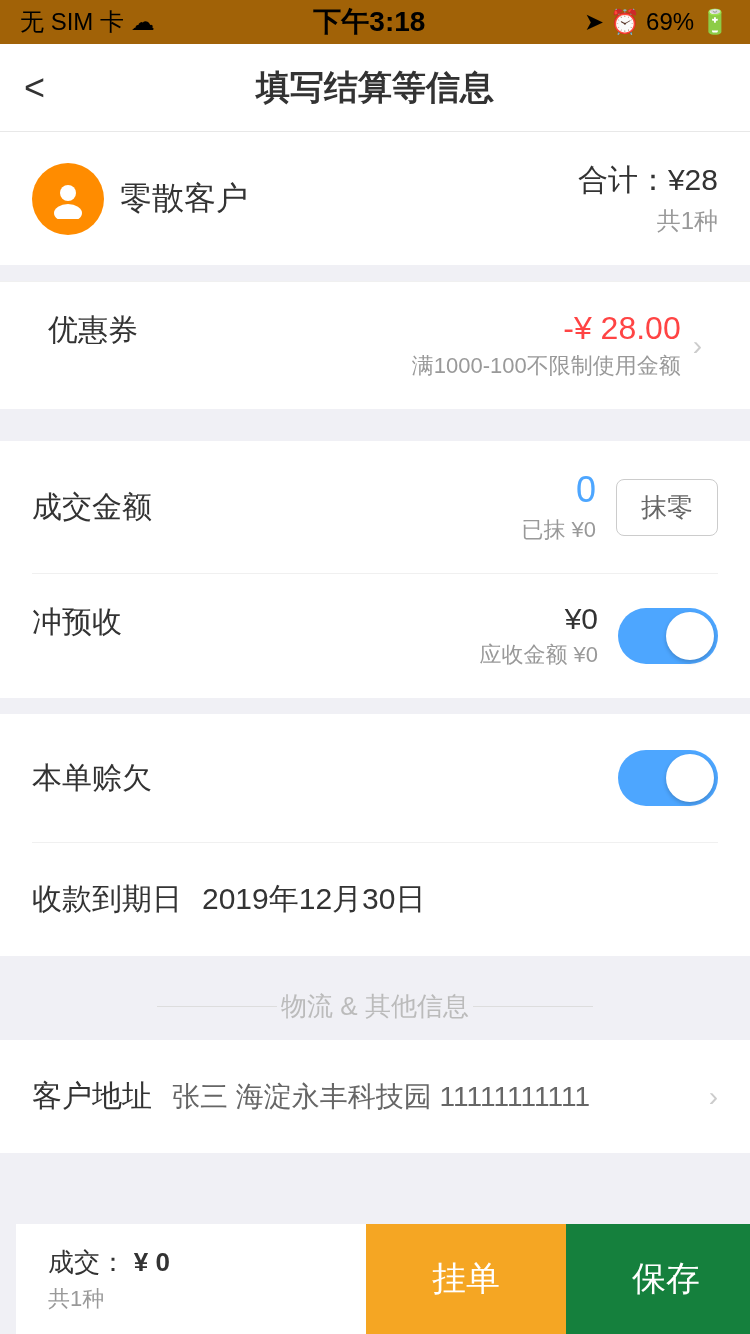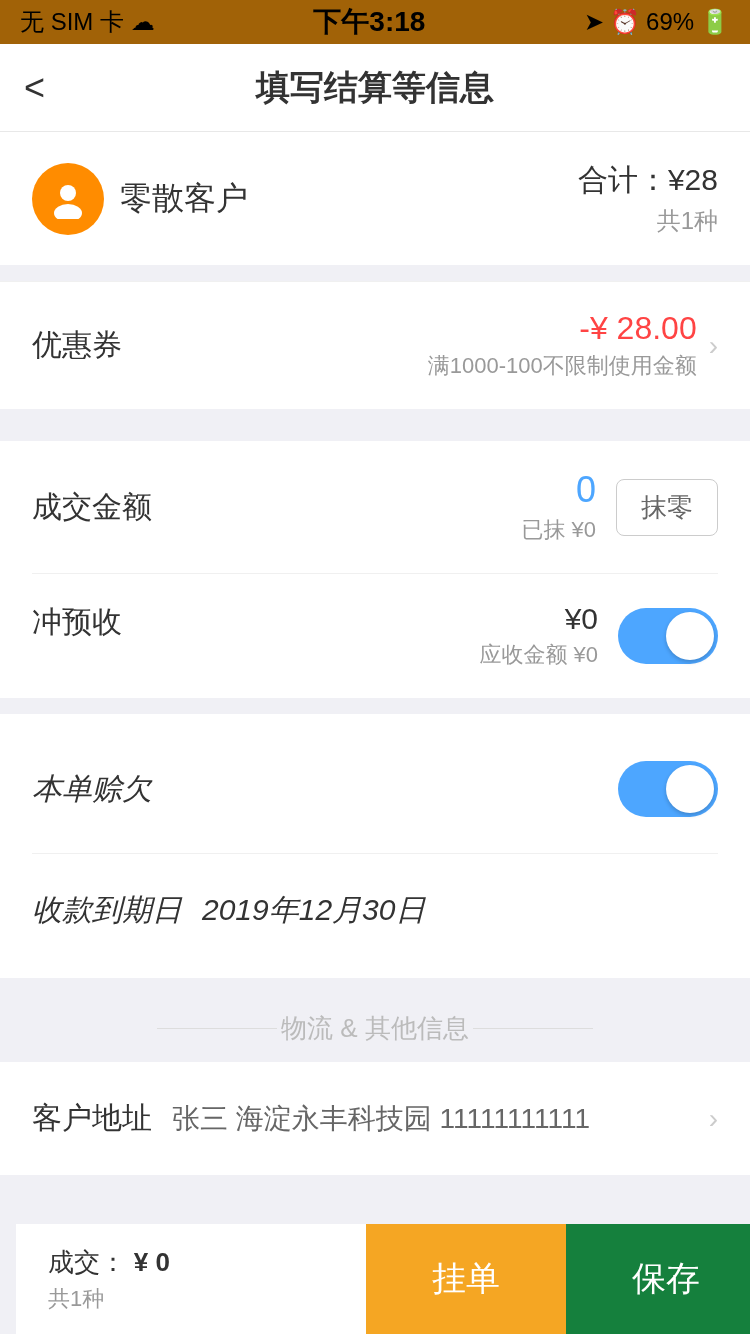--- a/index.html
+++ b/index.html
@@ -100,23 +100,23 @@
     }
     .total-count {
       font-size: 24px;
       color: #999;
       margin-top: 4px;
     }
 
     
     .row-item {
       display: flex;
-      align-items: center;
-      justify-content: space-between;
-      padding: 28px 32px;
+      align-items: flex-start;
+      justify-content: space-between;
+      padding: 28px 48px;
       background: #fff;
       border-top: 1px solid #f0f0f0;
     }
     .row-label {
       font-size: 30px;
       color: #333;
     }
     .row-right {
       display: flex;
       align-items: center;
@@ -237,22 +237,21 @@
       position: absolute;
       top: 4px;
       right: 4px;
       box-shadow: 0 2px 4px rgba(0,0,0,0.2);
     }
 
     
     .debt-section {
       background: #fff;
       margin-bottom: 16px;
-      padding: 11px 32px;
-      font-style: italic;
+      padding: 0 32px;
     }
     .debt-row {
       display: flex;
       align-items: center;
       justify-content: space-between;
       padding: 36px 0;
       border-bottom: 1px solid #f0f0f0;
     }
     .debt-label {
       font-size: 30px;

